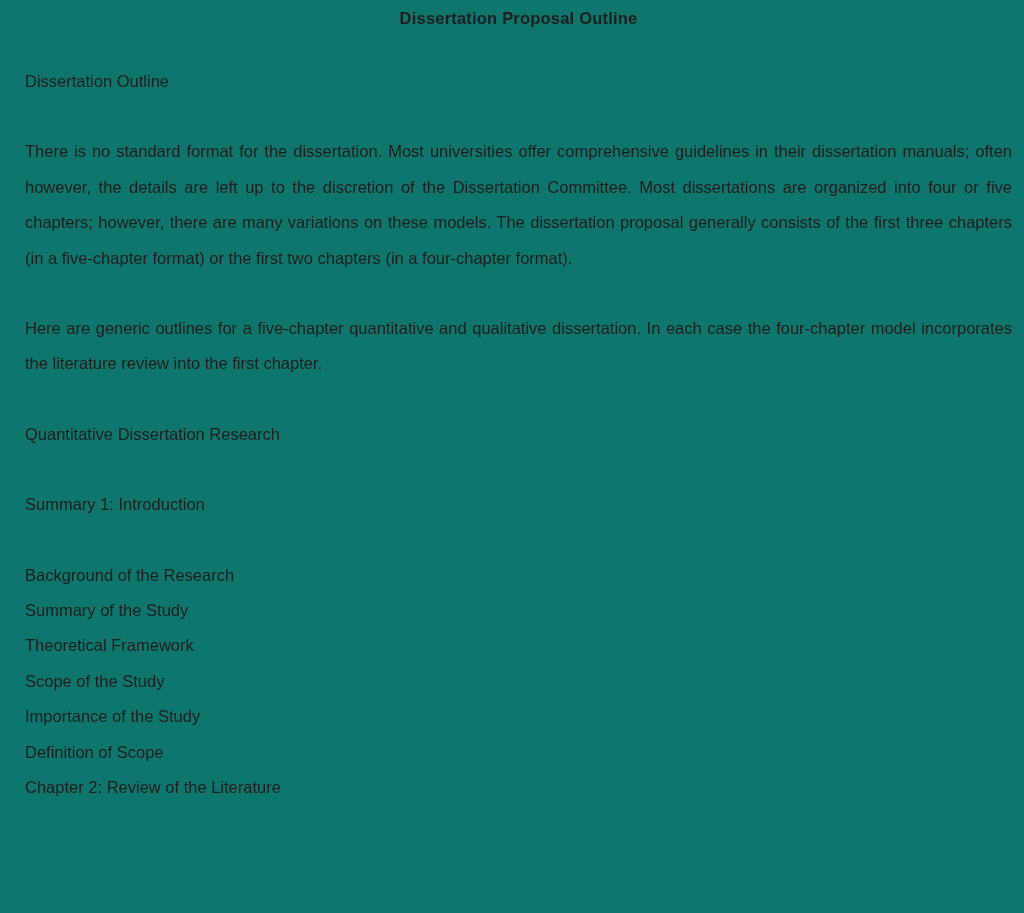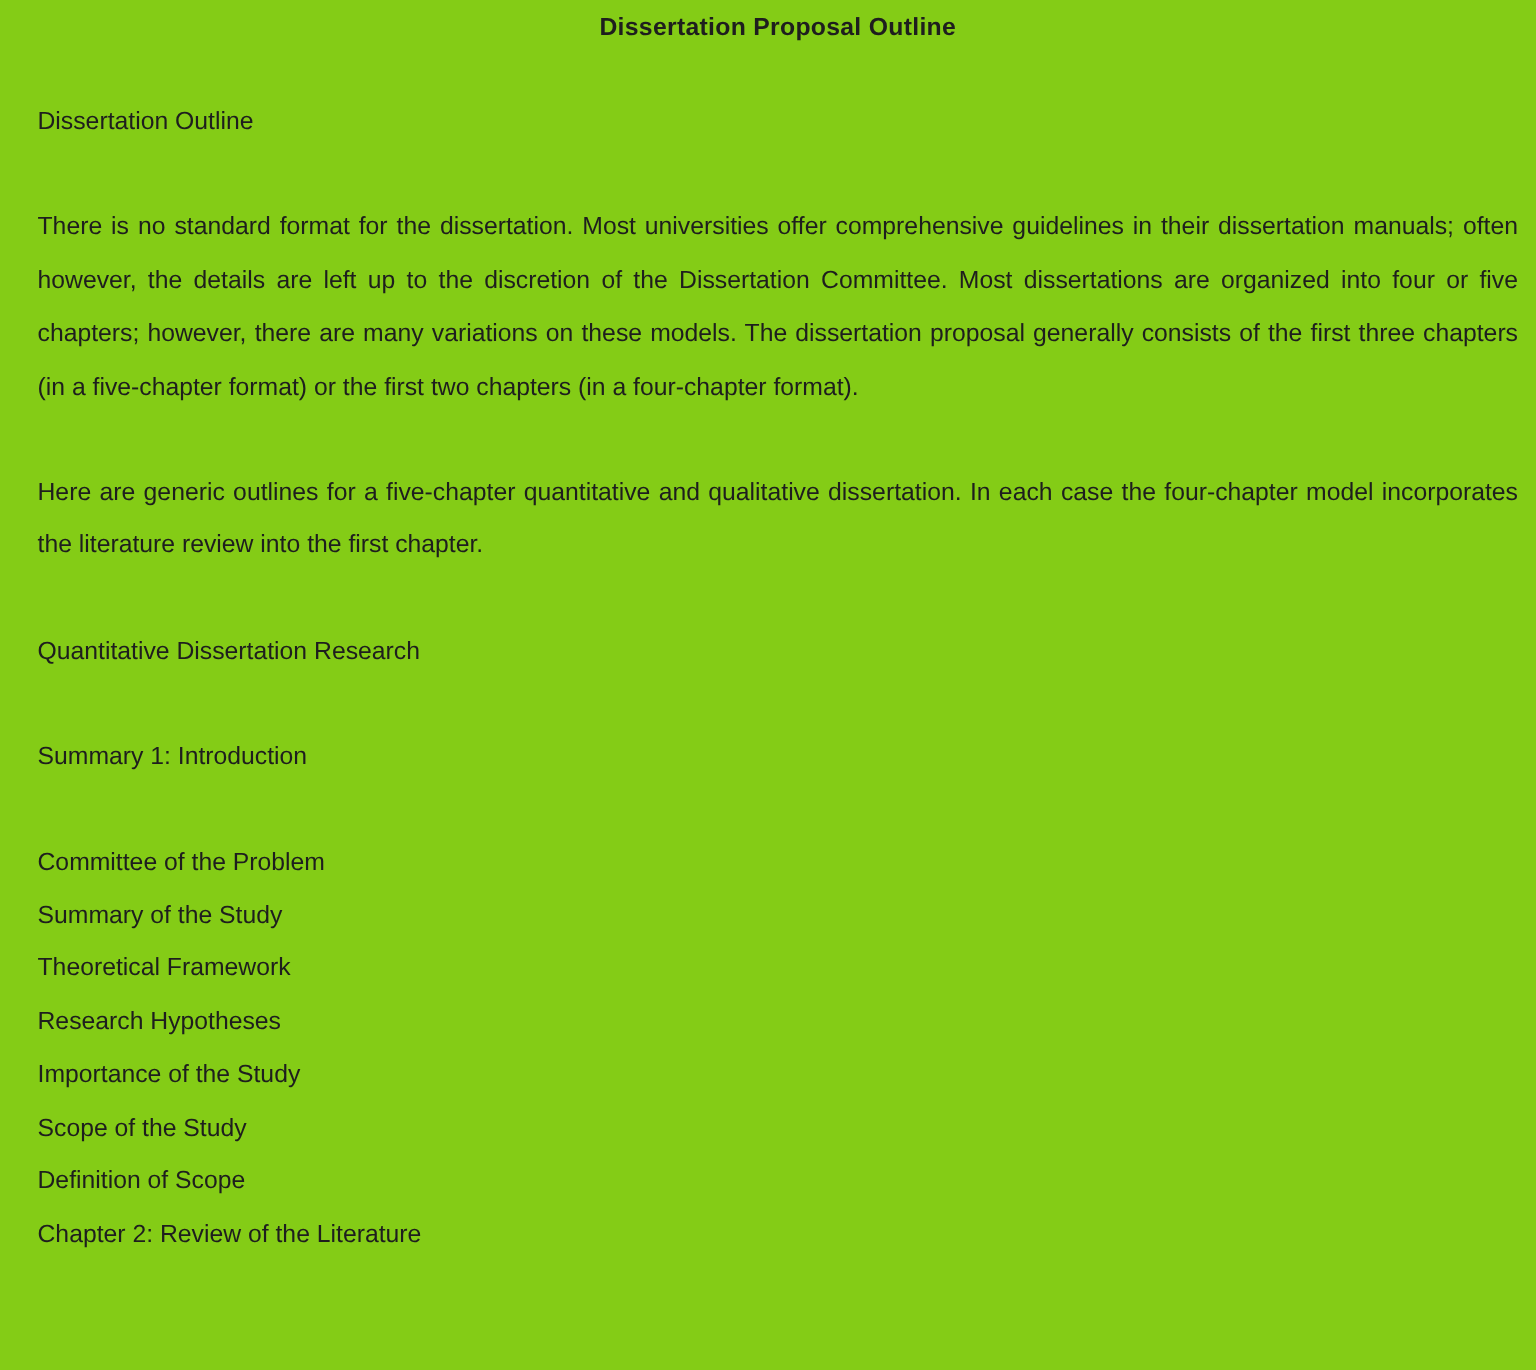--- a/index.html
+++ b/index.html
@@ -5,21 +5,21 @@
   html, body {
     margin: 0;
     padding: 0;
     background: #ffffff;
   }
   .page {
     position: relative;
     width: 1024px;
     height: 913px;
     box-sizing: border-box;
-    background: #84cc16;
+    background: #0f766e;
     padding: 6px 12px 0 25px;
     font-family: "Liberation Sans", sans-serif;
     font-size: 16.5px;
     color: #1e1e1e;
     overflow: hidden;
   }
   .doc-title {
     text-align: center;
     font-weight: 700;
     font-size: 16.5px;
@@ -66,24 +66,23 @@
 
   <p class="body-par">There is no standard format for the dissertation. Most universities offer comprehensive guidelines in their dissertation manuals; often however, the details are left up to the discretion of the Dissertation Committee. Most dissertations are organized into four or five chapters; however, there are many variations on these models. The dissertation proposal generally consists of the first three chapters (in a five-chapter format) or the first two chapters (in a four-chapter format).</p>
 
   <p class="body-par">Here are generic outlines for a five-chapter quantitative and qualitative dissertation. In each case the four-chapter model incorporates the literature review into the first chapter.</p>
 
   <div class="line-block section-heading">Quantitative Dissertation Research</div>
 
   <div class="line-block chapter-heading">Summary 1: Introduction</div>
 
   <ul class="outline-list">
-    <li>Committee of the Problem</li>
+    <li>Background of the Research</li>
     <li>Summary of the Study</li>
     <li>Theoretical Framework</li>
-    <li>Research Hypotheses</li>
+    <li>Scope of the Study</li>
     <li>Importance of the Study</li>
-    <li>Scope of the Study</li>
     <li>Definition of Scope</li>
   </ul>
 
   <div class="chapter2-heading">Chapter 2: Review of the Literature</div>
 
 </div>
 
 </body></html>

